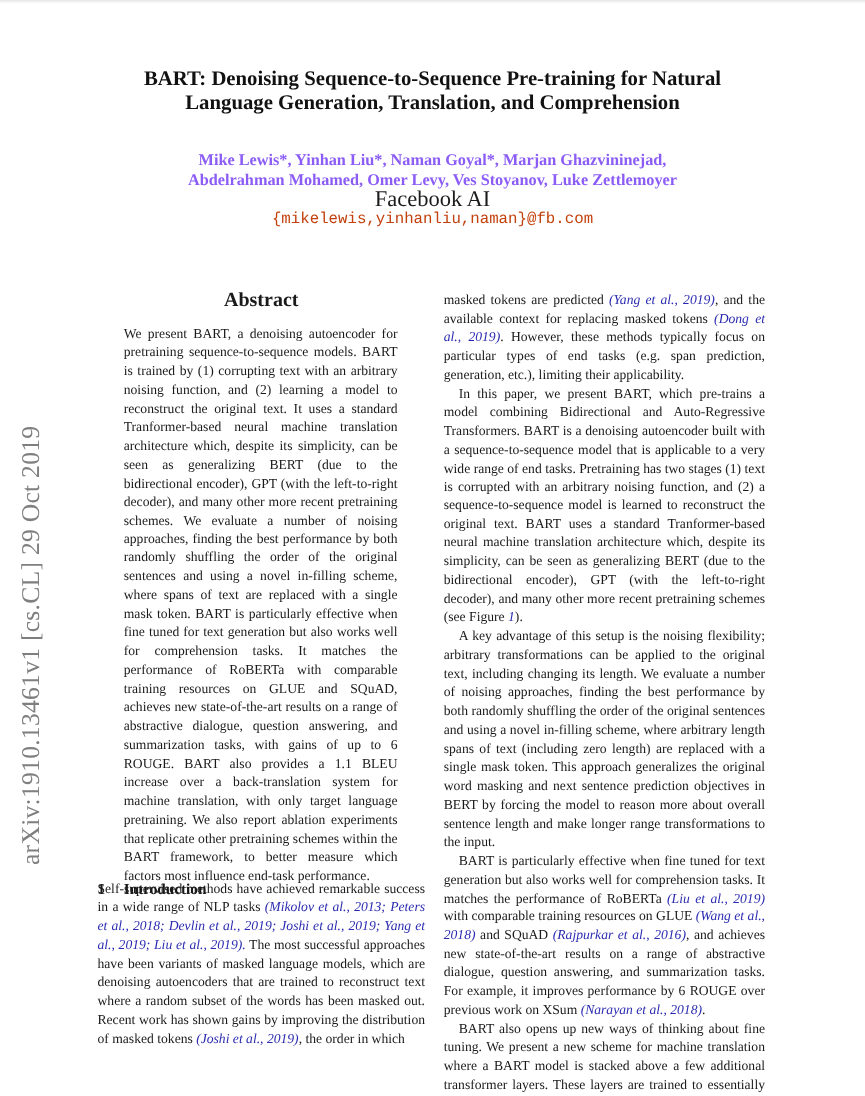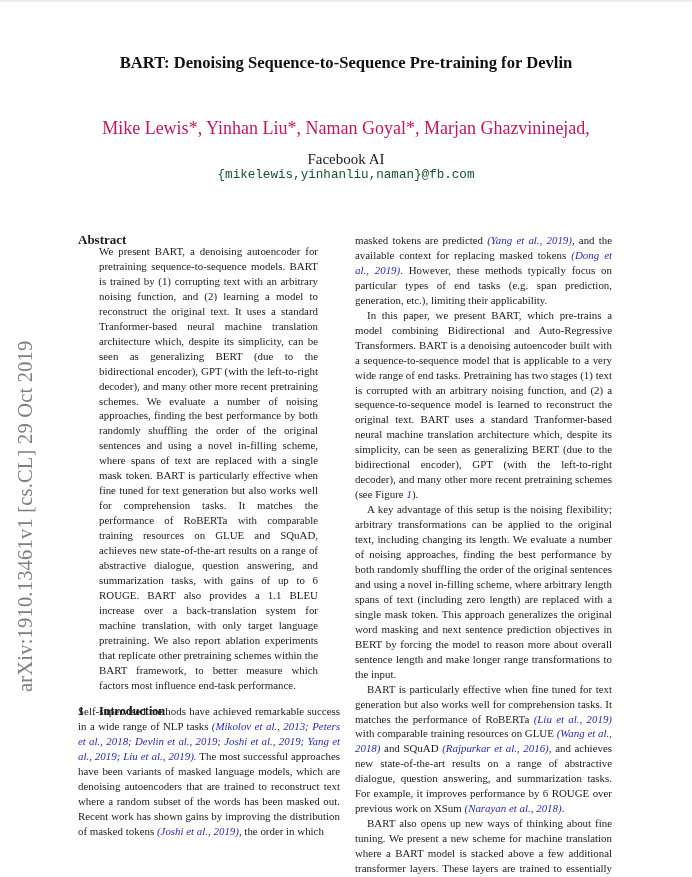--- a/index.html
+++ b/index.html
@@ -3,54 +3,56 @@
 <meta charset="utf-8">
 <style>
   html, body { margin: 0; padding: 0; background: #ffffff; }
   body { width: 692px; height: 877px; position: relative; overflow: hidden;
          font-family: "Liberation Serif", "DejaVu Serif", serif; color: #1a1a1a; }
   .topshade { position: absolute; left: 0; top: 0; width: 692px; height: 3px;
               background: linear-gradient(#e6e6e6, #ffffff); }
   .title { position: absolute; left: 90px; top: 53px; width: 512px; text-align: center;
            font-weight: bold; font-size: 16.6px; line-height: 19px; color: #111; }
   .authors { position: absolute; left: 90px; top: 120px; width: 512px; text-align: center;
-             font-weight: normal; font-size: 18px; line-height: 16px; color: #be185d; }
+             font-weight: bold; font-size: 13px; line-height: 16px; color: #8b5cf6; }
   .affil { position: absolute; left: 90px; top: 151px; width: 512px; text-align: center;
-           font-size: 15px; line-height: 16px; }
+           font-size: 18px; line-height: 16px; }
   .email { position: absolute; left: 90px; top: 167px; width: 512px; text-align: center;
-           font-family: "Liberation Mono", "DejaVu Sans Mono", monospace; font-size: 12.6px; line-height: 16px; color: #14532d; }
+           font-family: "Liberation Mono", "DejaVu Sans Mono", monospace; font-size: 12.6px; line-height: 16px; color: #c2410c; }
   .arxiv { position: absolute; left: 14px; top: 692px; transform-origin: 0 0; transform: rotate(-90deg);
            white-space: nowrap; font-size: 20.5px; color: #7f7f7f; letter-spacing: 0.2px; }
   .col { position: absolute; font-size: 10.9px; line-height: 14.95px; }
   .col p { margin: 0; text-align: justify; }
   .col p.indent { text-indent: 12px; }
   .left { left: 78px; width: 262px; }
   .right { left: 355px; width: 257px; top: 233px; }
-  .abs-head { position: absolute; left: 78px; width: 262px; top: 232px; text-align: left;
-              font-weight: bold; font-size: 13px; }
-  .abs-body { position: absolute; left: 99px; width: 219px; top: 244px; font-size: 10.9px; line-height: 14.95px; }
+  .abs-head { position: absolute; left: 78px; width: 262px; top: 232px; text-align: center;
+              font-weight: bold; font-size: 16px; }
+  .abs-body { position: absolute; left: 99px; width: 219px; top: 260px; font-size: 10.9px; line-height: 14.95px; }
   .abs-body p { margin: 0; text-align: justify; }
   .sec-head { position: absolute; left: 78px; top: 704px; font-weight: bold; font-size: 12.2px; }
   .sec-head .num { display: inline-block; width: 21px; }
   .intro { top: 704px; }
   .cite { color: #2a2ab0; font-style: italic; }
 </style>
 </head>
 <body>
 
 <div class="topshade"></div>
 
 <div class="arxiv">arXiv:1910.13461v1  [cs.CL]  29 Oct 2019</div>
 
 <div class="title">
-  <div>BART: Denoising Sequence-to-Sequence Pre-training for Devlin</div>
+  <div>BART: Denoising Sequence-to-Sequence Pre-training for Natural</div>
+  <div>Language Generation, Translation, and Comprehension</div>
 </div>
 
 <div class="authors">
   <div>Mike Lewis*, Yinhan Liu*, Naman Goyal*, Marjan Ghazvininejad,</div>
+  <div>Abdelrahman Mohamed, Omer Levy, Ves Stoyanov, Luke Zettlemoyer</div>
 </div>
 <div class="affil">Facebook AI</div>
 <div class="email">{mikelewis,yinhanliu,naman}@fb.com</div>
 
 <div class="abs-head">Abstract</div>
 <div class="abs-body">
   <p>We present BART, a denoising autoencoder for pretraining sequence-to-sequence models. BART is trained by (1) corrupting text with an arbitrary noising function, and (2) learning a model to reconstruct the original text. It uses a standard Tranformer-based neural machine translation architecture which, despite its simplicity, can be seen as generalizing BERT (due to the bidirectional encoder), GPT (with the left-to-right decoder), and many other more recent pretraining schemes. We evaluate a number of noising approaches, finding the best performance by both randomly shuffling the order of the original sentences and using a novel in-filling scheme, where spans of text are replaced with a single mask token.  BART is particularly effective when fine tuned for text generation but also works well for comprehension tasks. It matches the performance of RoBERTa with comparable training resources on GLUE and SQuAD, achieves new state-of-the-art results on a range of abstractive dialogue, question answering, and summarization tasks, with gains of up to 6 ROUGE. BART also provides a 1.1 BLEU increase over a back-translation system for machine translation, with only target language pretraining. We also report ablation experiments that replicate other pretraining schemes within the BART framework, to better measure which factors most influence end-task performance.</p>
 </div>
 
 <div class="sec-head">

